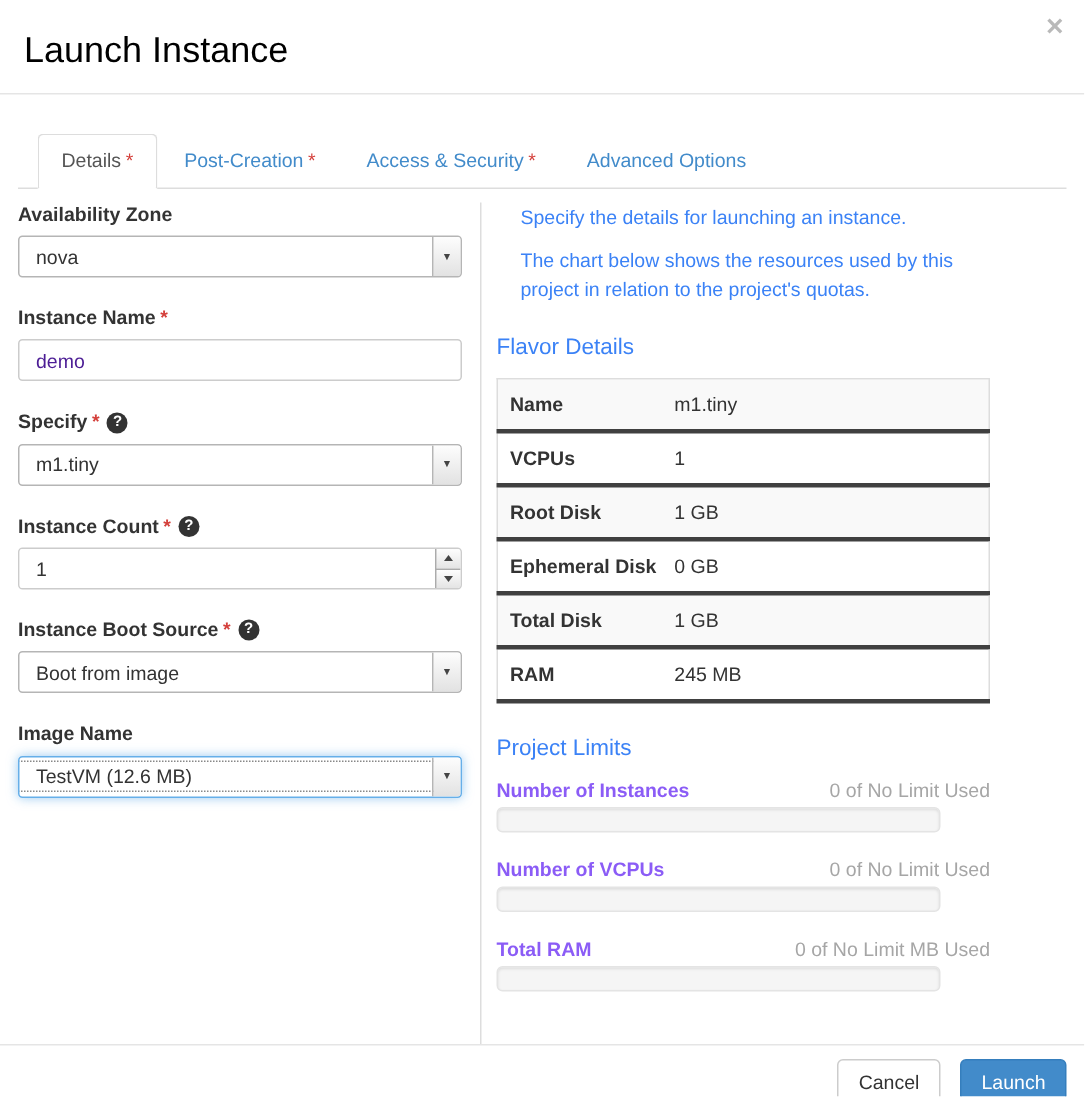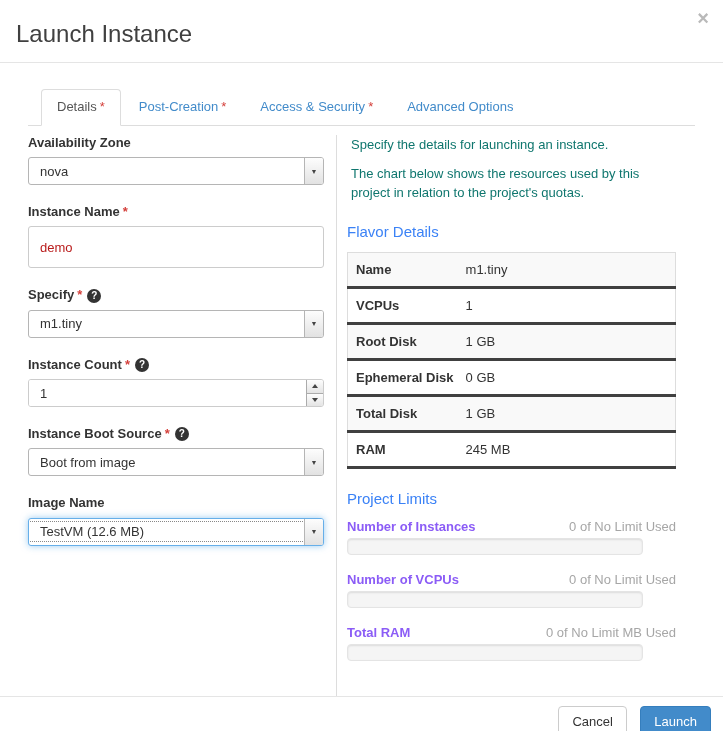--- a/index.html
+++ b/index.html
@@ -21,39 +21,39 @@
 
   
   .modal-header {
     padding: 21px 16px 15px;
     border-bottom: 1px solid #e5e5e5;
     position: relative;
   }
   .modal-title {
     font-size: 24px;
     font-weight: normal;
-    color: #404040;
+    color: #000000;
     margin: 0;
     line-height: 1.1;
   }
   .close-btn {
     position: absolute;
     top: 8px;
     right: 14px;
     font-size: 20px;
     font-weight: bold;
     color: #b9b9b9;
     cursor: pointer;
     line-height: 1;
   }
 
   
   .modal-body {
     flex: 1;
-    padding: 26px 28px 0;
+    padding: 26px 12px 0;
   }
   .nav-tabs {
     list-style: none;
     margin: 0;
     padding: 0 0 0 13px;
     display: flex;
     border-bottom: 1px solid #ddd;
   }
   .nav-tabs li { margin-bottom: -1px; margin-right: 2px; }
   .nav-tabs a {
@@ -110,25 +110,25 @@
     background: #333;
     color: #fff;
     font-size: 10px;
     font-weight: bold;
     line-height: 14px;
     text-align: center;
     cursor: pointer;
   }
   .text-input {
     width: 100%;
-    height: 42px;
+    height: 28px;
     padding: 4px 11px;
     font-size: 13px;
     font-family: "Liberation Sans", sans-serif;
-    color: #b91c1c;
+    color: #4c1d95;
     border: 1px solid #ccc;
     border-radius: 3px;
     background: #fff;
     outline: none;
   }
   .select {
     display: flex;
     align-items: center;
     height: 28px;
     border: 1px solid #b5b5b5;
@@ -207,22 +207,22 @@
     content: "";
     border-left: 3px solid transparent;
     border-right: 3px solid transparent;
     border-top: 4px solid #444;
   }
 
   
   .right-col p {
     font-size: 13px;
     line-height: 1.45;
-    margin: 0 4px 10px;
-    color: #0f766e;
+    margin: 0 16px 10px;
+    color: #3b82f6;
   }
   .section-title {
     font-size: 15px;
     font-weight: normal;
     color: #3b82f6;
     margin: 21px 0 11px;
     line-height: 1.2;
   }
   .flavor-table {
     width: 100%;

